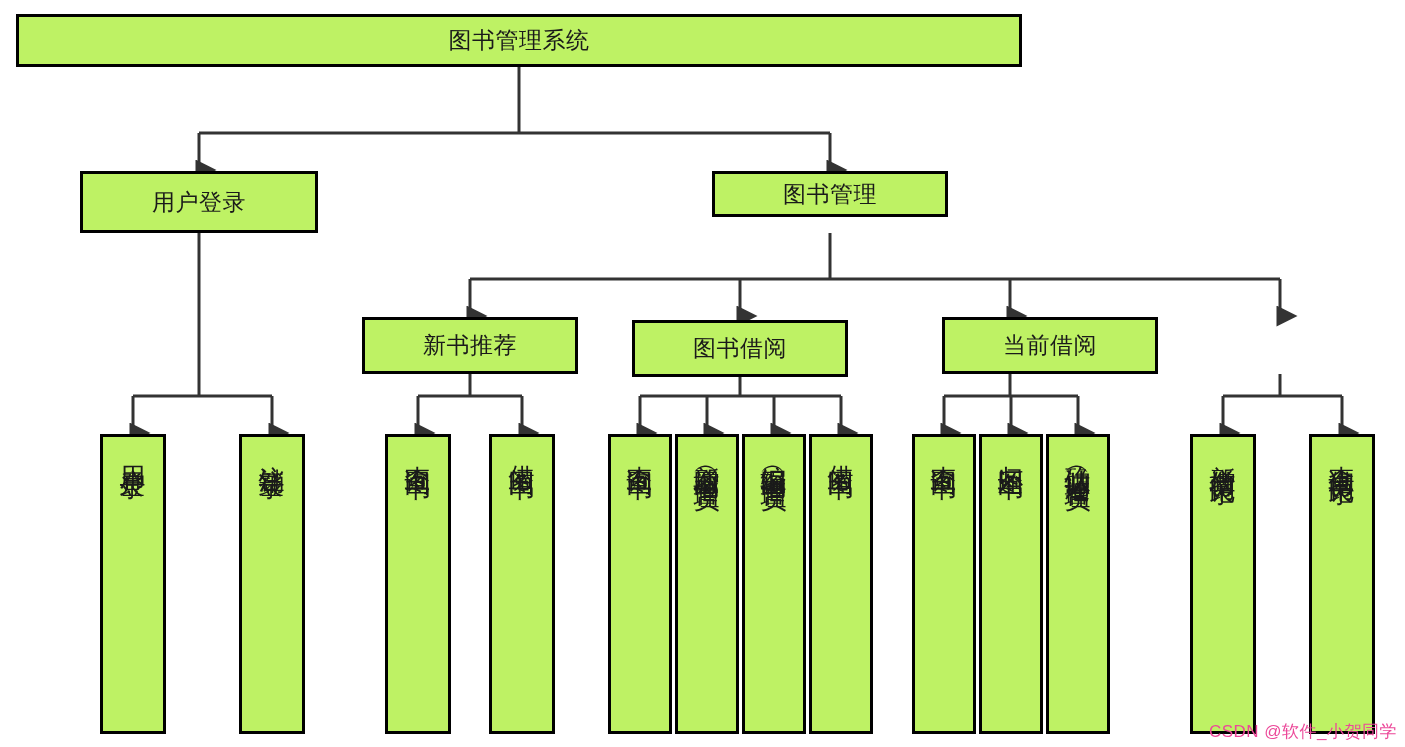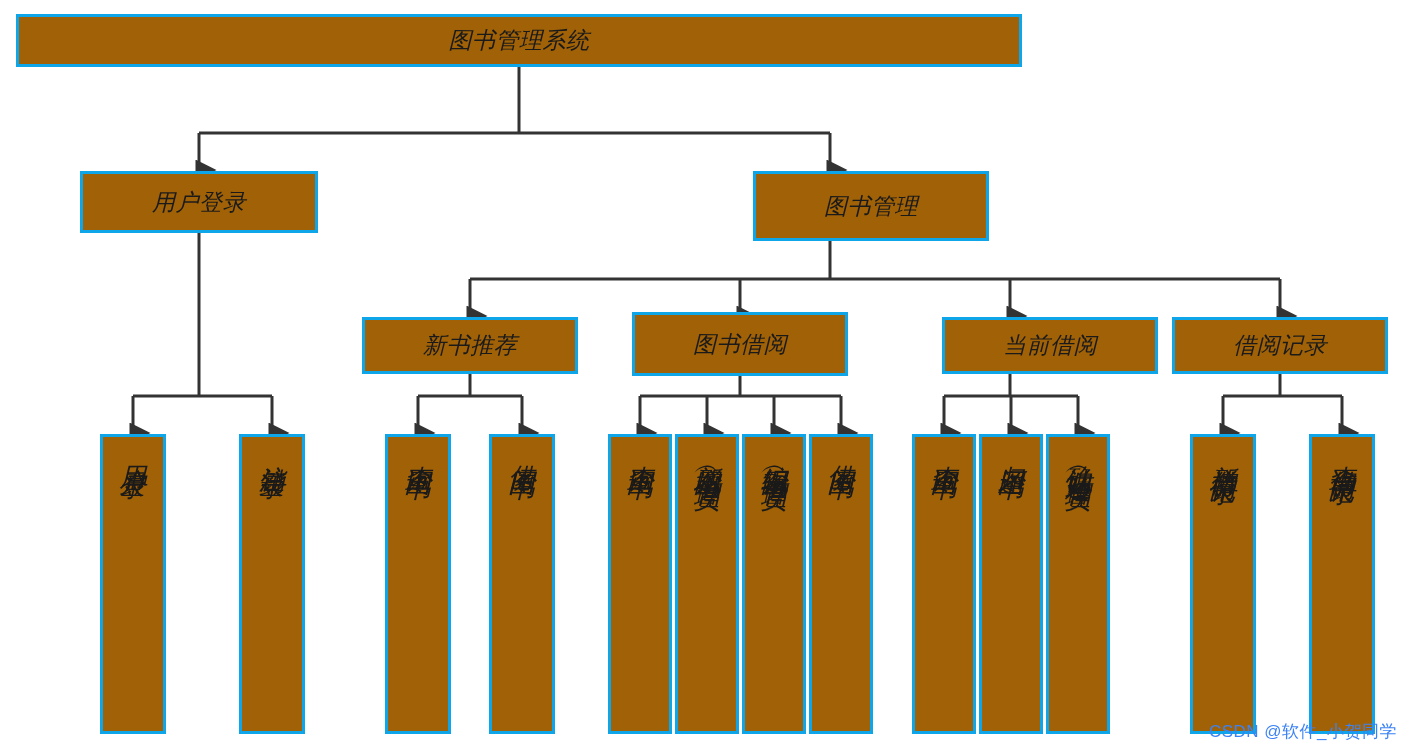--- a/index.html
+++ b/index.html
@@ -24,27 +24,26 @@
     position: absolute;
     left: 0;
     top: 0;
     width: 1405px;
     height: 747px;
     pointer-events: none;
   }
   .node {
     position: absolute;
     box-sizing: border-box;
-    background: #a16207;
-    border: 3px solid #0ea5e9;
+    background: #bef264;
+    border: 3px solid #000000;
     display: flex;
     align-items: center;
     justify-content: center;
     color: #1a1a1a;
-    font-style: italic;
   }
   .node-label {
     font-size: 23px;
     line-height: 1.15;
     letter-spacing: 0.5px;
     white-space: nowrap;
     color: #1a1a1a;
   }
   .node.leaf {
     border-width: 3px;
@@ -59,21 +58,21 @@
     letter-spacing: 3px;
     line-height: 1.0;
     white-space: nowrap;
     display: block;
   }
   .watermark {
     position: absolute;
     right: 8px;
     bottom: 4px;
     font-size: 17px;
-    color: #3b82f6;
+    color: #ec4899;
     white-space: nowrap;
     letter-spacing: 0.5px;
     user-select: none;
   }
 </style>
 </head>
 <body>
 
 <div id="diagram-root">
 
@@ -120,35 +119,32 @@
       </g>
   </svg>
 
   <div class="node" id="node-root" style="left: 16px; top: 14px; width: 1006px; height: 53px;">
     <span class="node-label">图书管理系统</span>
   </div>
 
   <div class="node" id="node-user_login" style="left: 80px; top: 171px; width: 238px; height: 62px;">
     <span class="node-label">用户登录</span>
   </div>
-  <div class="node" id="node-book_manage" style="left: 753px; top: 171px; width: 236px; height: 70px;">
+  <div class="node" id="node-book_manage" style="left: 712px; top: 171px; width: 236px; height: 46px;">
     <span class="node-label">图书管理</span>
   </div>
 
   <div class="node" id="node-new_book_rec" style="left: 362px; top: 317px; width: 216px; height: 57px; text-align: center;">
     <span class="node-label">新书推荐</span>
   </div>
-  <div class="node" id="node-book_borrow" style="left: 632px; top: 312px; width: 216px; height: 64px;">
+  <div class="node" id="node-book_borrow" style="left: 632px; top: 320px; width: 216px; height: 57px;">
     <span class="node-label">图书借阅</span>
   </div>
   <div class="node" id="node-current_borrow" style="left: 902px; top: 317px; width: 216px; height: 57px; margin-left: 40px;">
     <span class="node-label">当前借阅</span>
-  </div>
-  <div class="node" id="node-borrow_record" style="left: 1172px; top: 317px; width: 216px; height: 57px;">
-    <span class="node-label">借阅记录</span>
   </div>
 
   <div id="leaf-container">
       <div class="node leaf" id="node-leaf-user-login" style="left: 100px; top: 434px; width: 66px; height: 300px;">
         <span class="node-label">用户登录</span>
       </div>
       <div class="node leaf" id="node-leaf-logout-login" style="left: 239px; top: 434px; width: 66px; height: 300px;">
         <span class="node-label">注销登录</span>
       </div>
       <div class="node leaf" id="node-leaf-query-book-rec" style="left: 385px; top: 434px; width: 66px; height: 300px;">

